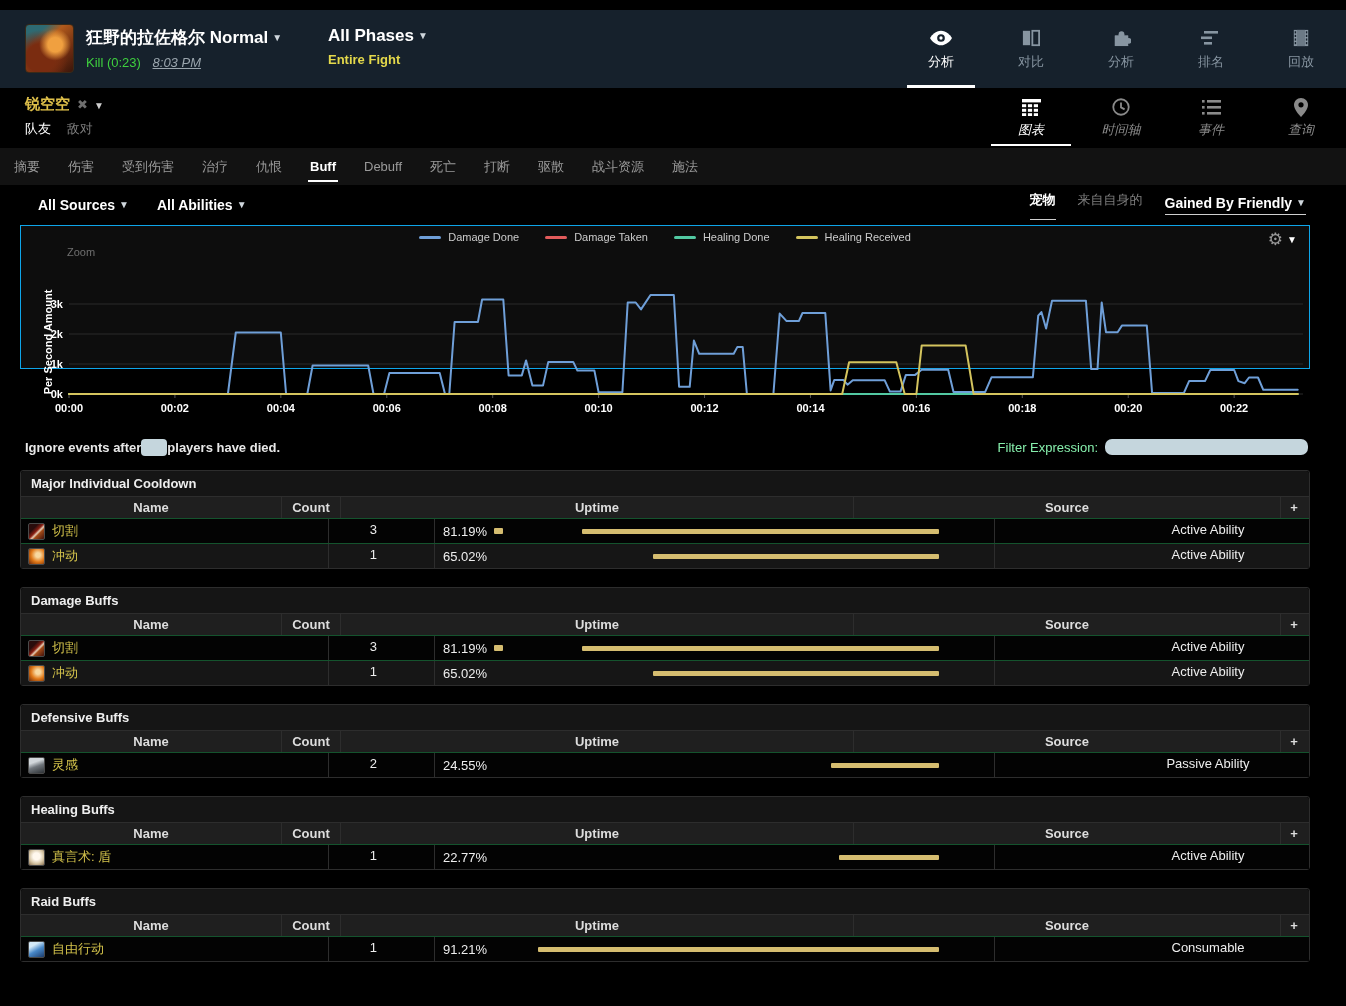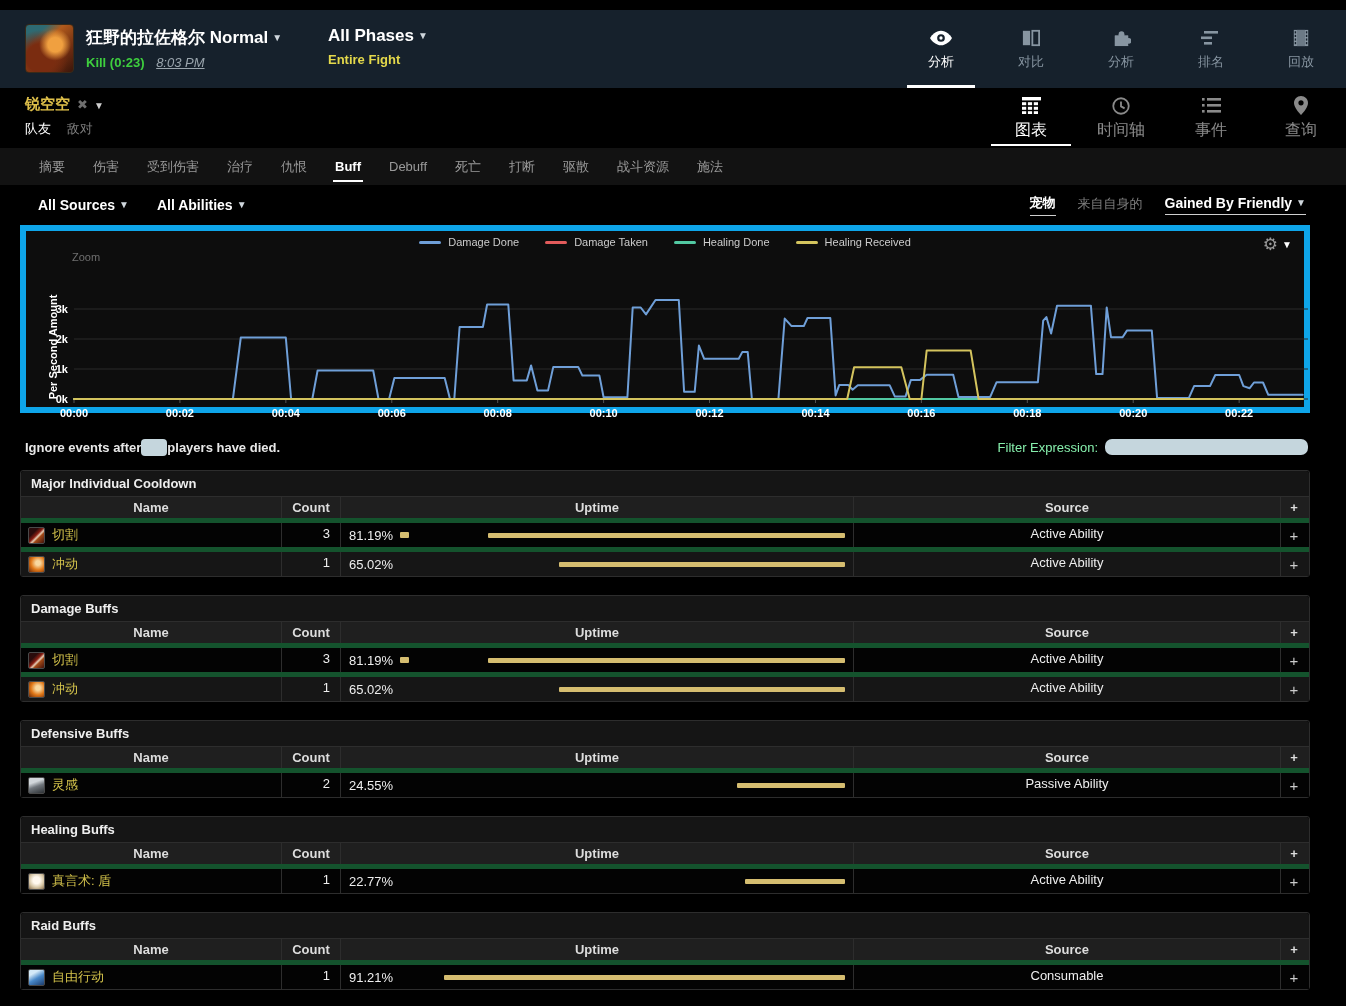--- a/index.html
+++ b/index.html
@@ -11,21 +11,21 @@
   .topbar { position:absolute; top:10px; left:0; width:1346px; height:78px; background:#16212c; }
   .bossicon { position:absolute; left:25px; top:14px; width:49px; height:49px; border-radius:4px;
     border:1px solid #3a2a18;
     background:
       radial-gradient(circle at 62% 42%, #f0a040 0 18%, rgba(0,0,0,0) 40%),
       radial-gradient(circle at 30% 70%, #7a2c10 0 30%, rgba(0,0,0,0) 60%),
       linear-gradient(135deg,#2e6a72 0 22%, #b05a1c 40%, #6a2a10 75%, #3a160a 100%); }
   .bosshead { position:absolute; left:86px; top:16px; }
   .bosstitle { font-size:17px; font-weight:bold; color:#fff; }
   .bosssub { margin-top:6px; font-size:13px; }
-  .kill { color:#3ecf3e; font-weight:bold; }
+  .kill { color:#3ecf3e; font-weight:normal; }
   .ktime { color:#9aa5ad; font-style:italic; margin-left:8px;text-decoration:underline; }
   .phasewrap { position:absolute; left:328px; top:16px; padding-left:0; }
   .phasesel { font-size:17px; font-weight:bold; color:#fff; }
   .phasesub { margin-top:6px; font-size:13px; color:#e4d94b; font-weight:bold; }
   .caret { font-size:10px; color:#cfd6dc; margin-left:4px; vertical-align:2px; }
   .topnav { position:absolute; right:0; top:0; height:60px; display:flex; }
   .nav-item { width:90px; height:78px; position:relative; display:flex; flex-direction:column;
     align-items:center; justify-content:center; gap:5px; cursor:pointer; }
   .nicon { height:20px; display:flex; align-items:center; }
   .nlabel { font-size:13px; color:#8795a1; }
@@ -37,49 +37,49 @@
   .reportbar { position:absolute; top:88px; left:0; width:1346px; height:60px; background:#000; }
   .rname { position:absolute; left:25px; top:7px; font-size:15px; font-weight:bold; color:#dfc04a; }
   .rclose { color:#6f6f6f; font-size:13px; font-weight:bold; margin-left:7px; cursor:pointer; }
   .rcaret { color:#cfcfcf; font-size:10px; margin-left:6px; cursor:pointer; }
   .rtoggles { position:absolute; left:25px; top:32px; font-size:13px; }
   .t-friend { color:#fff; cursor:pointer; }
   .t-enemy { color:#7d7d7d; margin-left:12px; cursor:pointer; }
   .viewnav { position:absolute; right:0; top:0; height:60px; display:flex; }
   .view-item { width:90px; height:60px; position:relative; display:flex; flex-direction:column;
     align-items:center; justify-content:center; gap:4px; cursor:pointer; }
-  .vlabel { font-size:16px; color:#8a8a8a; }
+  .vlabel { font-size:13px; color:#8a8a8a;font-style:italic; }
   .view-item.active .vlabel { color:#fff; }
   .view-item.active::after { content:""; position:absolute; bottom:2px; left:5px; width:80px;
     height:2px; background:#fff; }
 
   
   .tabbar { position:absolute; top:148px; left:0; width:1346px; height:37px; background:#121212;
-    display:flex; align-items:center; padding-left:25px; }
+    display:flex; align-items:center; }
   .tab { position:relative; height:37px; line-height:37px; padding:0 14px; font-size:13px;
     color:#9a9a9a; cursor:pointer; }
   .tab.active { color:#fff; font-weight:bold; }
   .tab.active::after { content:""; position:absolute; bottom:3px; left:12px; right:12px;
     height:2px; background:#fff; }
 
   
   .filterrow { position:absolute; top:185px; left:0; width:1346px; height:40px; display:flex;
     align-items:center; justify-content:space-between; padding:0 40px 0 38px; }
   .fleft { display:flex; gap:28px; }
   .fdrop { font-size:14px; font-weight:bold; color:#fff; cursor:pointer; }
   .fright { display:flex; align-items:center; gap:22px; }
-  .ftoggle { font-size:13px; font-weight:bold; color:#fff; padding-bottom:3px;
+  .ftoggle { font-size:13px; font-weight:bold; color:#fff; padding-bottom:10px;
     border-bottom:1px solid #cfcfcf; cursor:pointer; }
   .ftoggle.off { color:#7d7d7d; border-bottom:none; font-weight:normal; }
   .fgained { font-size:14px; font-weight:bold; color:#fff; padding-bottom:3px;
     border-bottom:1px solid #cfcfcf; cursor:pointer; }
 
   
-  .chartpanel { position:absolute; top:225px; left:20px; width:1290px; height:188px;
-    background:#0d0d0d; border:6px solid #0ea5e9; }
+  .chartpanel { position:absolute; top:225px; left:20px; width:1290px; height:144px;
+    background:#0d0d0d; border:1px solid #0ea5e9; }
   .legend { position:absolute; top:5px; left:0; width:100%; display:flex; justify-content:center;
     gap:26px; }
   .litem { display:flex; align-items:center; gap:7px; cursor:pointer; }
   .lswatch { width:22px; height:3px; border-radius:2px; }
   .llabel { font-size:11px; color:#cccccc; }
   .gear { position:absolute; top:3px; right:12px; color:#999; font-size:17px; cursor:pointer; }
   .gear .caret { color:#fff; }
   .zoomlabel { position:absolute; top:20px; left:46px; font-size:11px; color:#6f6f6f; }
   .ytitle { position:absolute; top:110px; left:-28px; width:110px; text-align:center;
     transform:rotate(-90deg); font-size:11px; font-weight:bold; color:#fff; }
@@ -97,21 +97,21 @@
   
   .tables { position:absolute; top:470px; left:20px; width:1290px; }
   .sec { border:1px solid #2d2d2d; border-radius:3px; margin-bottom:18px; background:#000; }
   .sec-title { background:#151515; padding:5px 10px; font-weight:bold; font-size:13px;
     color:#eee; border-bottom:1px solid #2d2d2d; border-radius:3px 3px 0 0; }
   .thead, .trow { display:grid; grid-template-columns:260px 59px 513px 427px 27px; }
   .thead { background:#1f1f1f; }
   .thead > div { padding:3px 6px; text-align:center; font-size:13px; font-weight:bold; color:#ddd;
     border-left:1px solid #2d2d2d; }
   .thead > div:first-child { border-left:none; }
-  .trow { border-top:5px solid #14532d; font-size:13px; color:#eee; background:#030303; }
+  .trow { border-top:1px solid #14532d; font-size:13px; color:#eee; background:#030303;gap:47px; }
   .trow.alt { background:#161616; }
   .c-name { display:flex; align-items:center; gap:7px; padding:3px 6px 3px 7px; }
   .aicon { width:17px; height:17px; border:1px solid #4a4a4a; border-radius:2px; flex:0 0 auto; }
   .icon-slice-red { background:linear-gradient(135deg,#2a0c0c 0 30%,#8a1e12 48%,#e8d0b8 58%,#a24a18 66%,#40100a 100%); }
   .icon-surge-orange { background:radial-gradient(circle at 60% 40%,#f8d8a0 0 18%,#e07818 55%,#6a2808 100%); }
   .icon-shield-gray { background:linear-gradient(160deg,#d2d7db 0 30%,#70767c 55%,#2c3034 100%); }
   .icon-shield-white { background:radial-gradient(circle at 50% 42%,#fff8ee 0 30%,#d8c8a8 62%,#8a7050 100%); }
   .icon-flask-blue { background:linear-gradient(150deg,#d4eaf8 0 25%,#4888c8 55%,#1c3c6c 100%); }
   .aname { color:#d3c24b; cursor:pointer; }
   .c-count { text-align:right; padding:3px 10px; border-left:1px solid #2d2d2d; }

